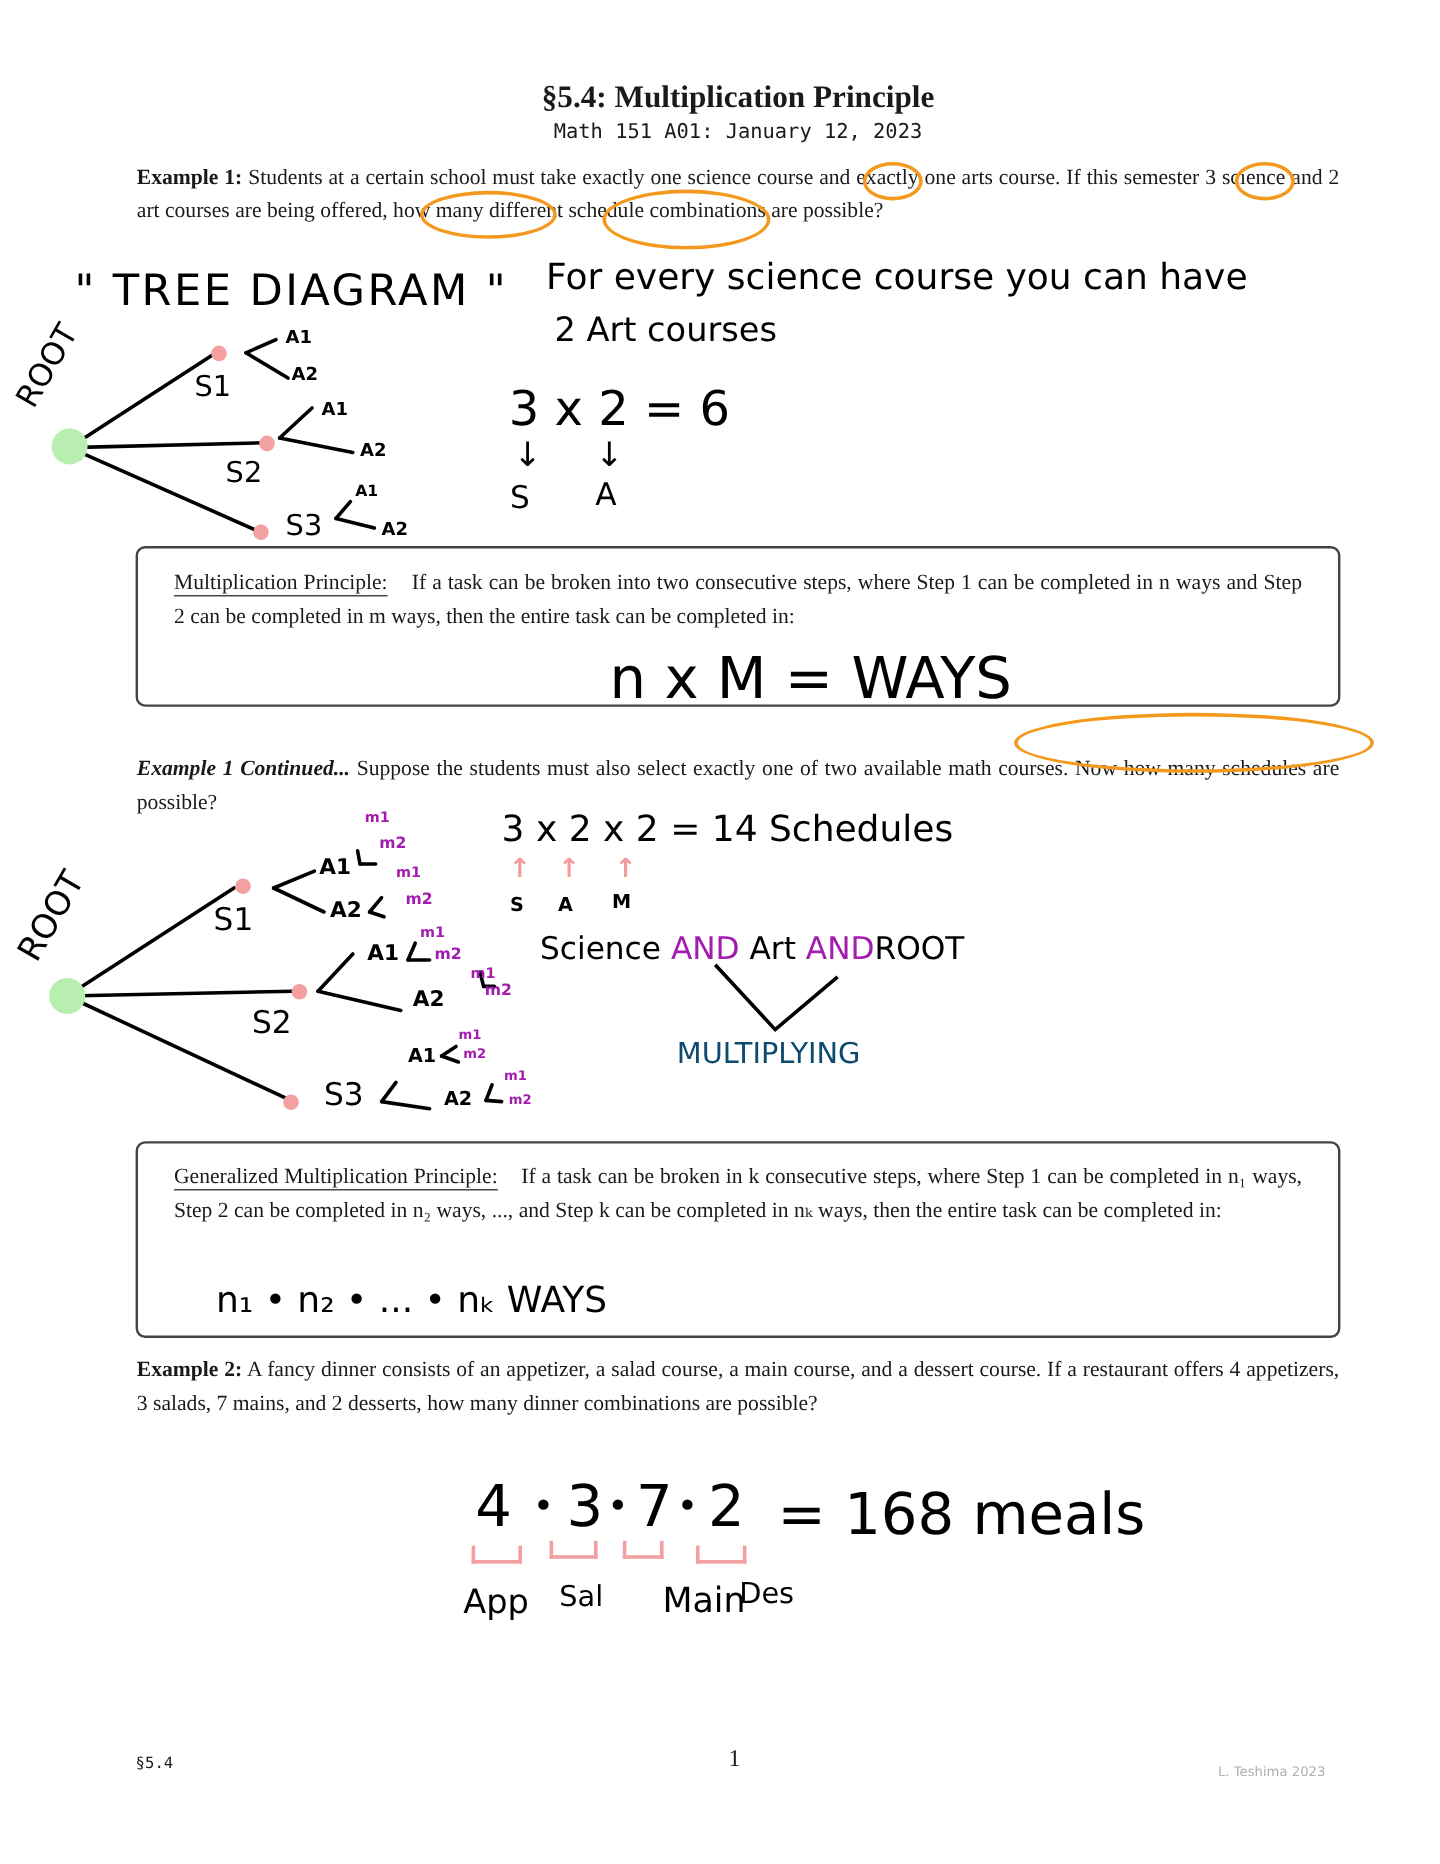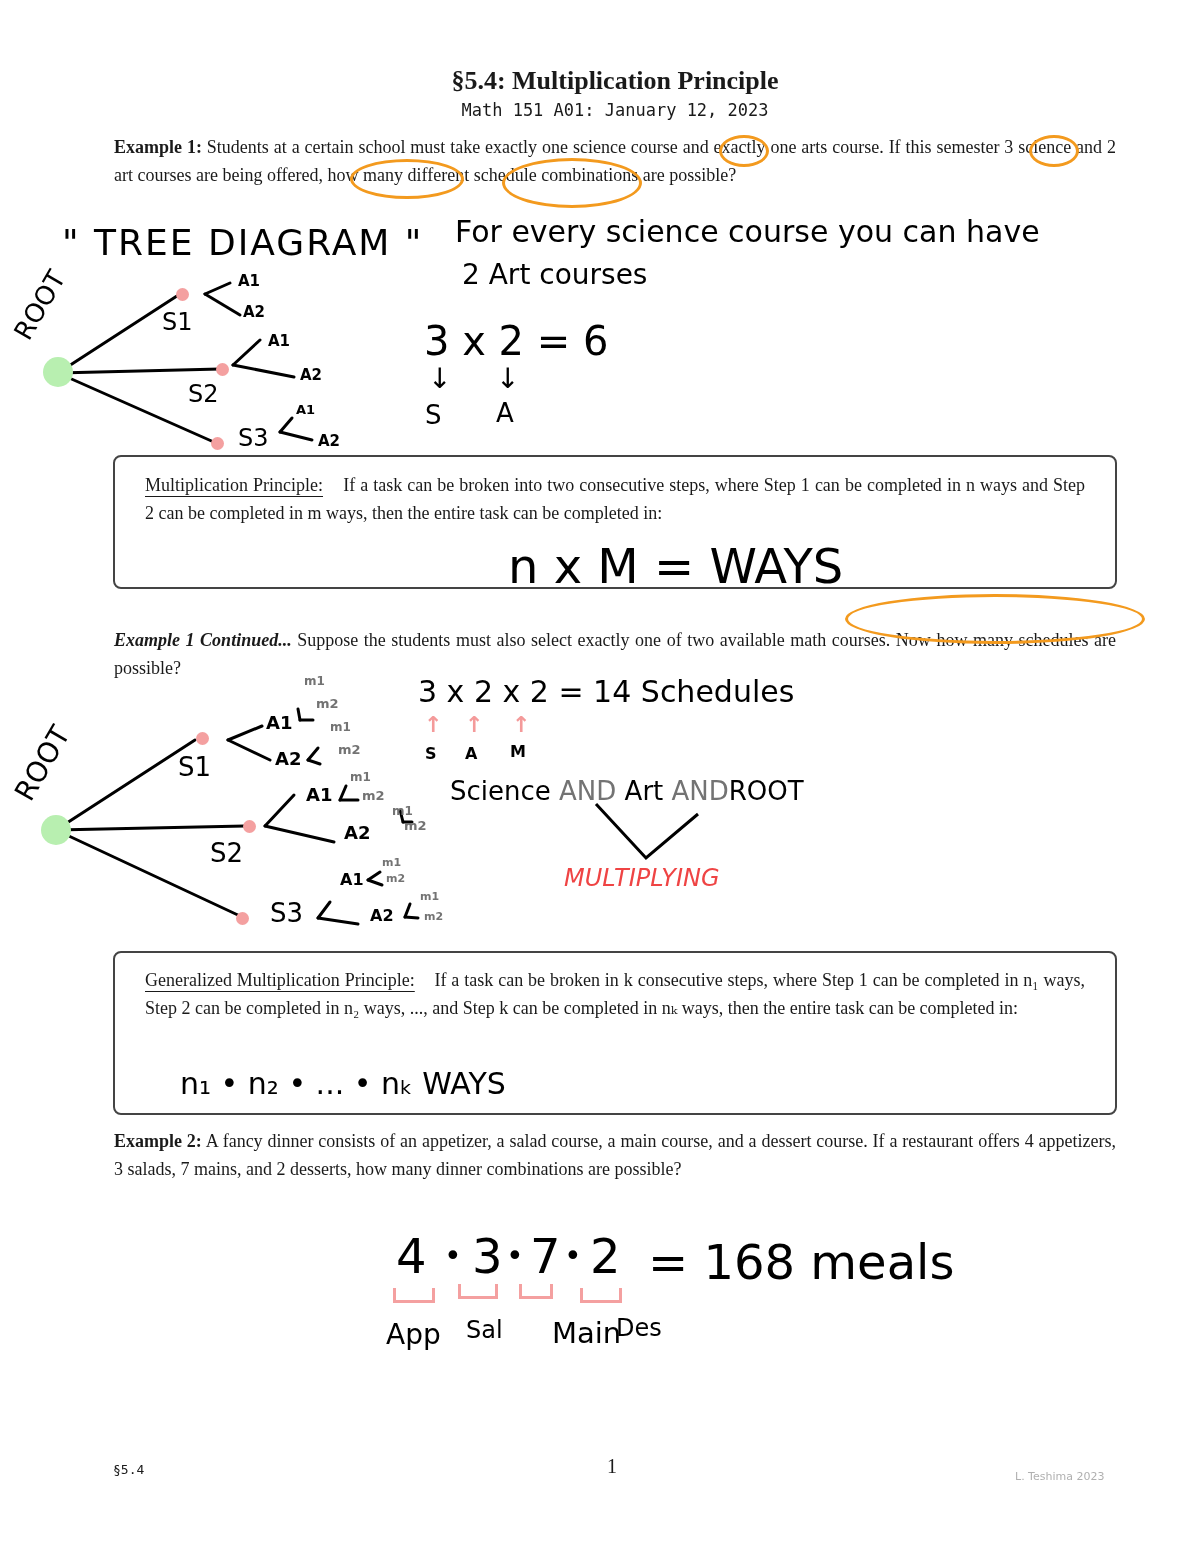--- a/index.html
+++ b/index.html
@@ -10,23 +10,23 @@
   .hand { font-family: "DejaVu Sans", "Liberation Sans", sans-serif; color: #000; }
   .title { left: 0; width: 1230px; top: 66px; text-align: center; font-size: 26px; font-weight: bold; }
   .subtitle { left: 0; width: 1230px; top: 100px; text-align: center; font-size: 19px; }
   .para { left: 114px; width: 1002px; font-size: 18px; line-height: 28px; text-align: justify; }
   .para b { font-weight: bold; }
   .box { border: 2px solid #444; border-radius: 8px; background: #fff; }
   .box-text { font-size: 18px; line-height: 28px; text-align: justify; }
   .box-head { font-weight: normal; text-decoration: underline; text-underline-offset: 5px; }
   .oval { position: absolute; border: 3px solid #f39a1e; border-radius: 50%; }
   .hw { position: absolute; white-space: nowrap; }
-  .orange { color: #737373; }
+  .orange { color: #a21caf; }
   .pink { color: #f49a9a; }
-  .blue { color: #ef4444; font-style: italic; }
+  .blue { color: #0c4a6e; }
   .node-pink { position: absolute; width: 13px; height: 13px; border-radius: 50%; background: #f4a0a0; }
   .node-green { position: absolute; width: 30px; height: 30px; border-radius: 50%; background: #b8efb0; }
   .bracket { position: absolute; border: 3px solid #f4a0a0; border-top: none; height: 12px; }
   .footer { font-size: 13px; }
 </style>
 </head>
 <body>
 
 <div class="abs title serif">§5.4: Multiplication Principle</div>
 <div class="abs subtitle" style="font-family:'DejaVu Sans Mono','Liberation Mono',monospace;font-size:17px;">Math 151 A01: January 12, 2023</div>

